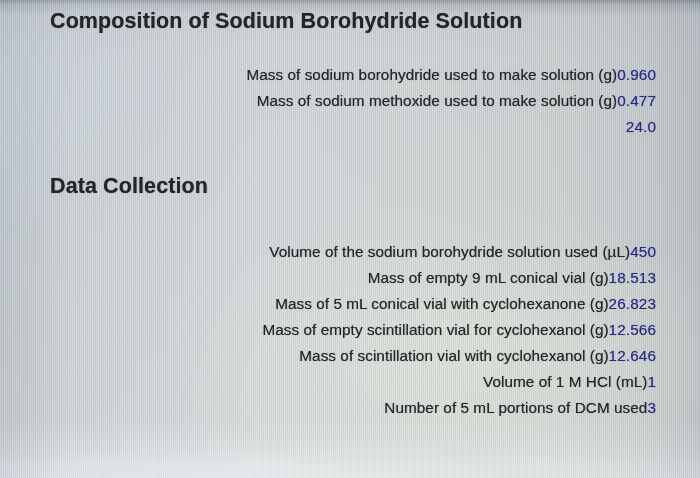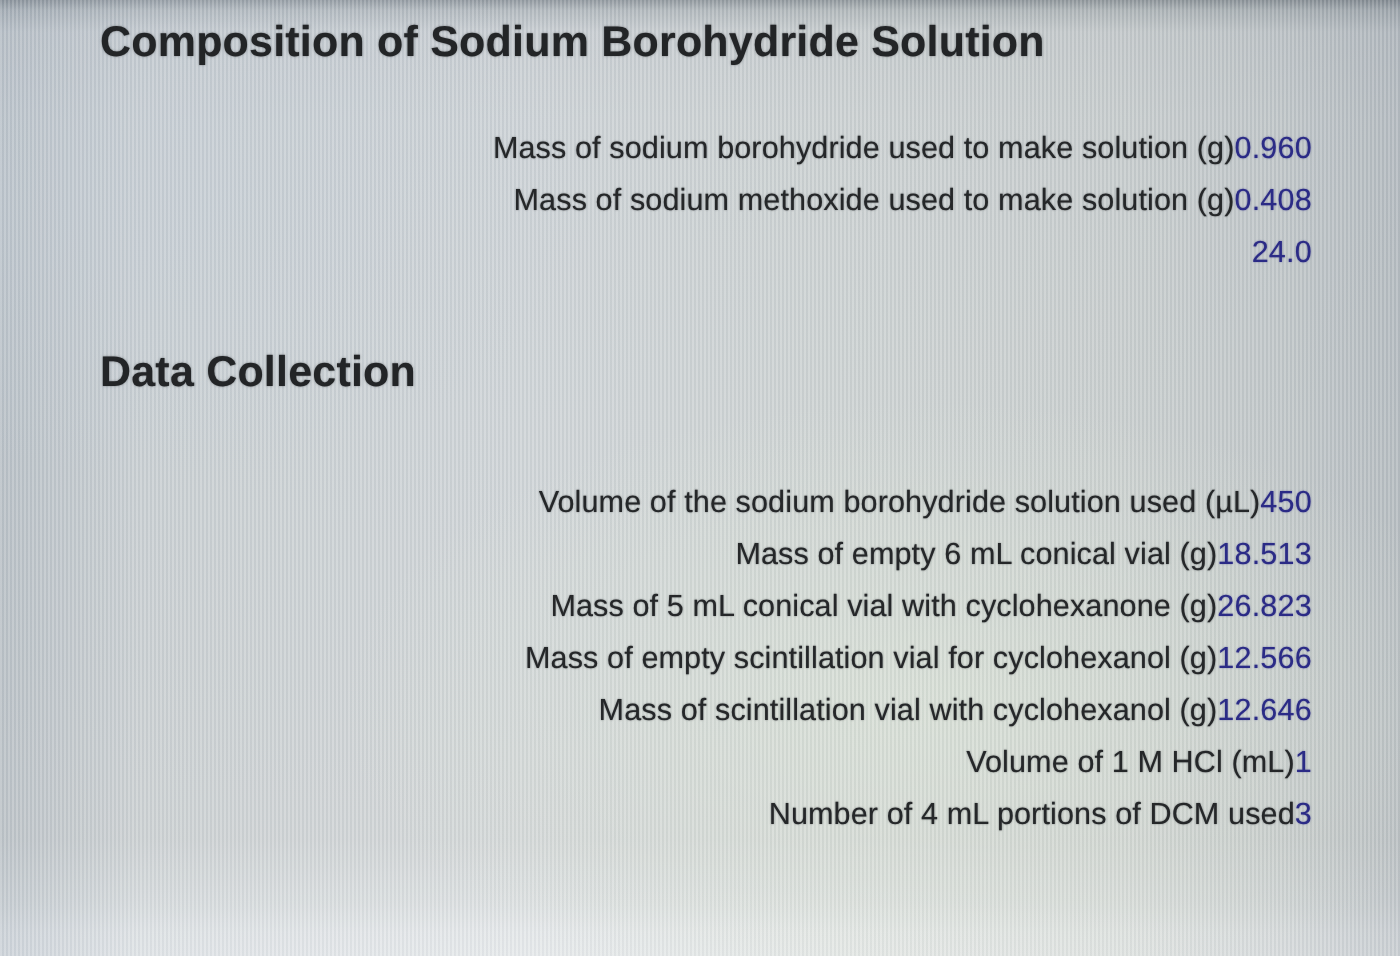--- a/index.html
+++ b/index.html
@@ -134,54 +134,54 @@
 
     <div class="section-title" id="title-composition">Composition of Sodium Borohydride Solution</div>
 
     <div class="rows" id="rows-composition">
       <div class="row">
         <span class="row-label">Mass of sodium borohydride used to make solution (g)</span>
         <span class="row-value">0.960</span>
       </div>
       <div class="row">
         <span class="row-label">Mass of sodium methoxide used to make solution (g)</span>
-        <span class="row-value">0.408</span>
+        <span class="row-value">0.477</span>
       </div>
       <div class="row">
         <span class="row-value">24.0</span>
       </div>
     </div>
 
     <div class="section-title" id="title-data-collection">Data Collection</div>
 
     <div class="rows" id="rows-data">
       <div class="row">
         <span class="row-label">Volume of the sodium borohydride solution used (µL)</span>
         <span class="row-value">450</span>
       </div>
       <div class="row">
-        <span class="row-label">Mass of empty 6 mL conical vial (g)</span>
+        <span class="row-label">Mass of empty 9 mL conical vial (g)</span>
         <span class="row-value">18.513</span>
       </div>
       <div class="row">
         <span class="row-label">Mass of 5 mL conical vial with cyclohexanone (g)</span>
         <span class="row-value">26.823</span>
       </div>
       <div class="row">
         <span class="row-label">Mass of empty scintillation vial for cyclohexanol (g)</span>
         <span class="row-value">12.566</span>
       </div>
       <div class="row">
         <span class="row-label">Mass of scintillation vial with cyclohexanol (g)</span>
         <span class="row-value">12.646</span>
       </div>
       <div class="row">
         <span class="row-label">Volume of 1 M HCl (mL)</span>
         <span class="row-value">1</span>
       </div>
       <div class="row">
-        <span class="row-label">Number of 4 mL portions of DCM used</span>
+        <span class="row-label">Number of 5 mL portions of DCM used</span>
         <span class="row-value">3</span>
       </div>
     </div>
 
   </div>
 </div>
 
 </body></html>

